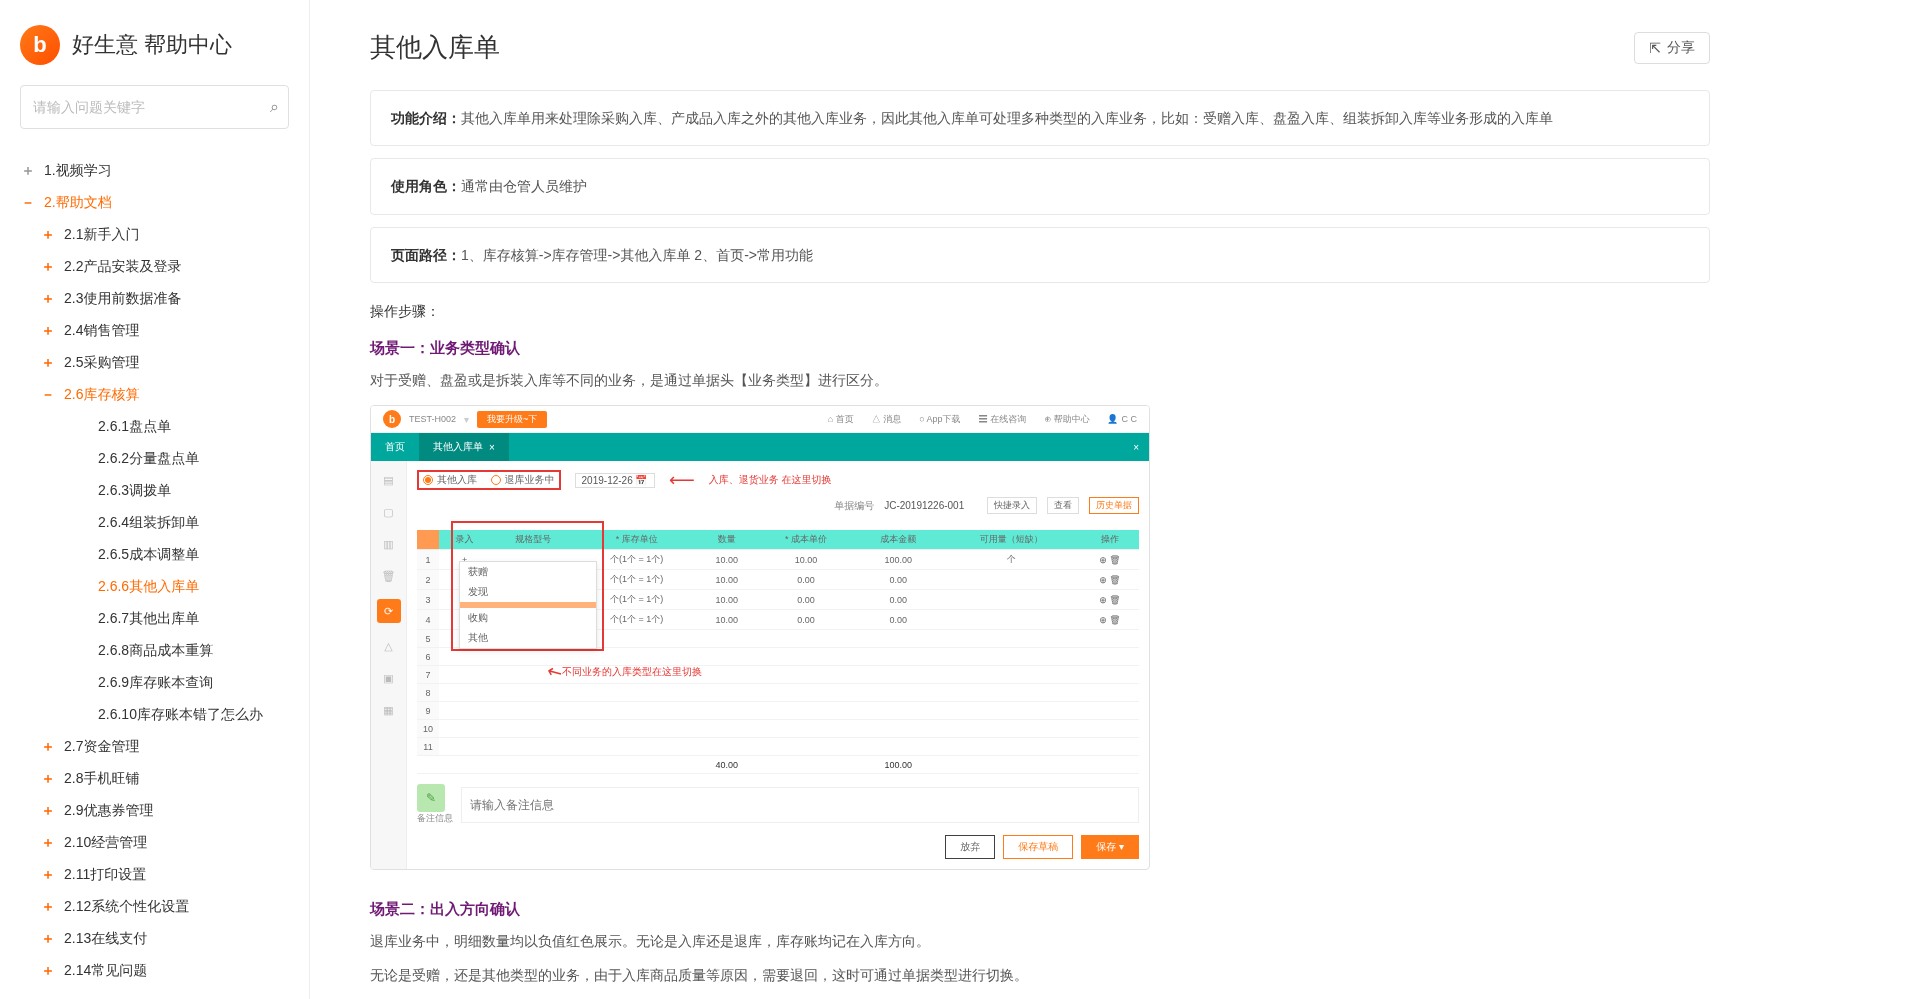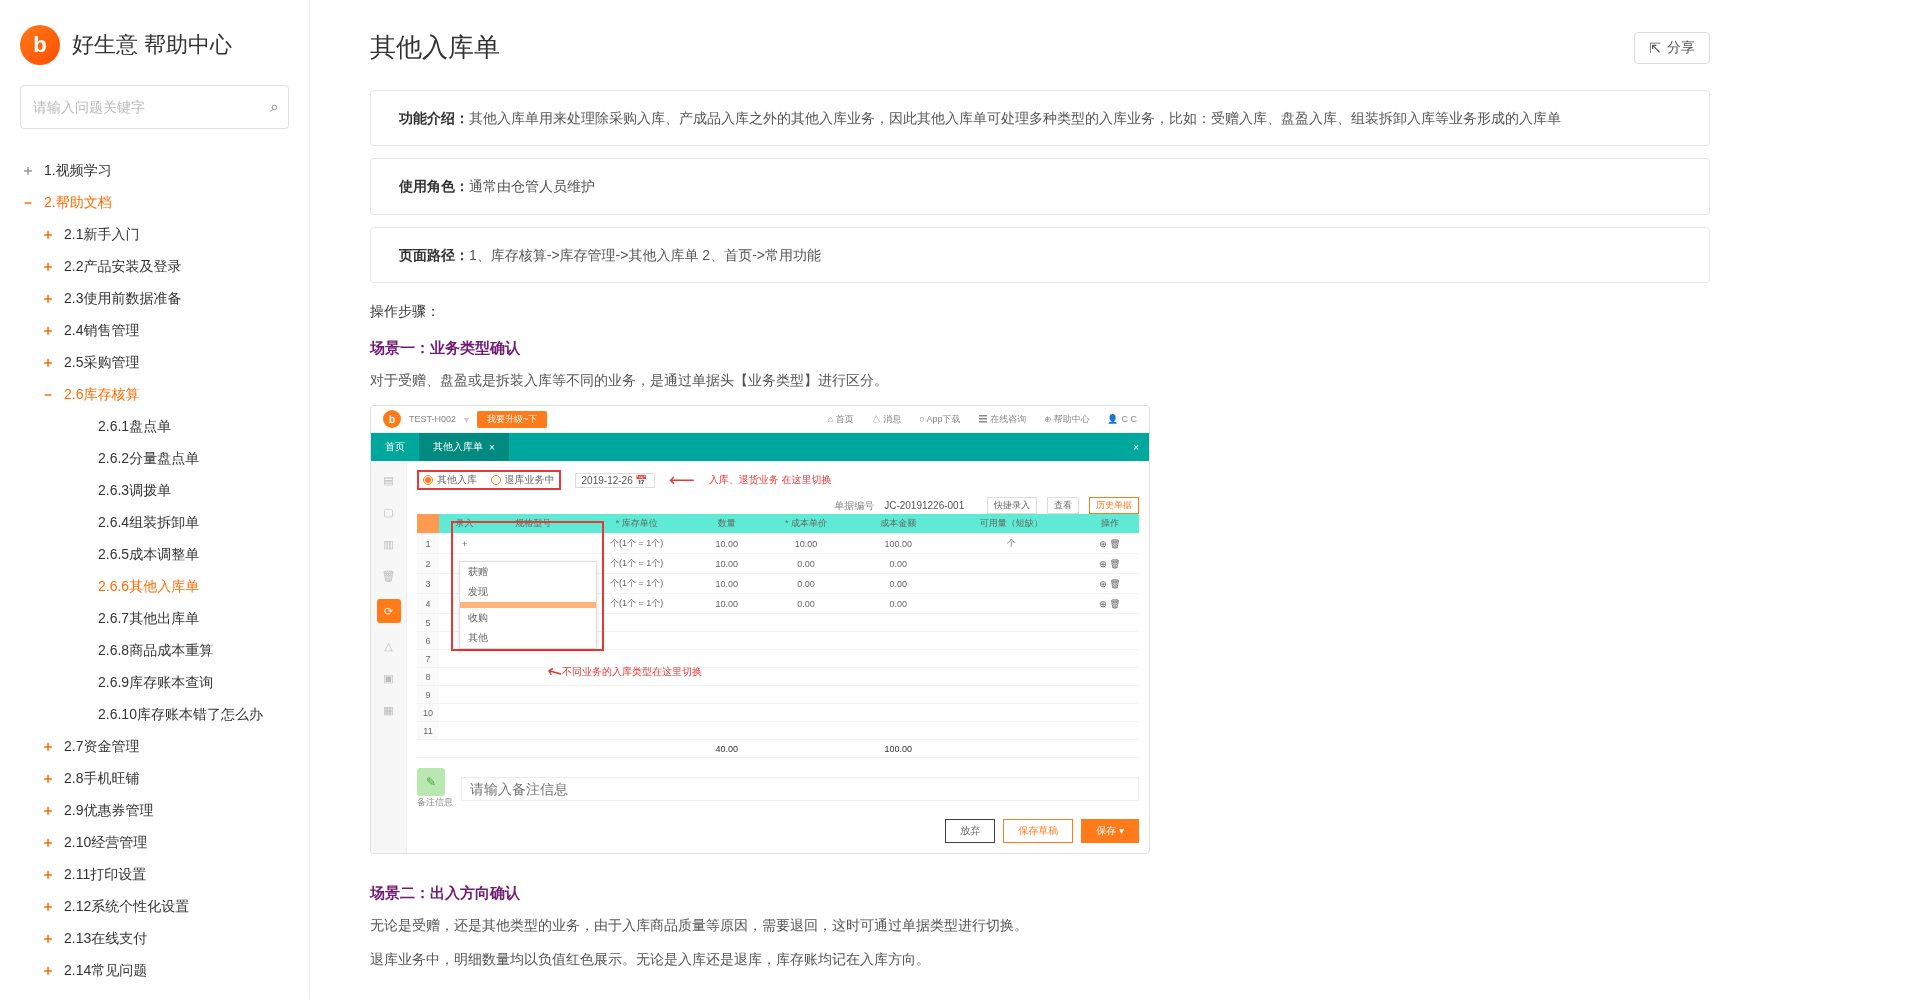--- a/index.html
+++ b/index.html
@@ -19,21 +19,21 @@
 .nav .plus, .nav .minus { width:16px; height:16px; display:inline-flex; align-items:center; justify-content:center; font-size:14px; color:#999; font-weight:bold; }
 .nav .active .plus, .nav .active .minus, .nav .active > .row { color:#ff6a00; }
 .nav .active > .row span { color:#ff6a00; }
 .nav .l2 { padding-left:20px; }
 .nav .l3 { padding-left:58px; }
 .nav .orange { color:#ff6a00; }
 .content { flex:1; padding:30px 60px; max-width:1460px; }
 .title-row { display:flex; align-items:center; justify-content:space-between; margin-bottom:25px; }
 .page-title { font-size:26px; font-weight:500; }
 .share-btn { border:1px solid #ddd; border-radius:4px; padding:6px 14px; background:#fff; cursor:pointer; display:flex; align-items:center; gap:6px; color:#555; font-size:14px; }
-.info-box { border:1px solid #e8e8e8; border-radius:4px; padding:16px 28px; margin-bottom:12px; font-size:14px; color:#555; line-height:1.6; }
+.info-box { border:1px solid #e8e8e8; border-radius:4px; padding:16px 20px; margin-bottom:12px; font-size:14px; color:#555; line-height:1.6; }
 .info-box b { color:#333; font-weight:600; }
 .section-label { font-size:14px; color:#333; margin:20px 0 12px; }
 .section-h { font-size:15px; font-weight:600; margin:18px 0 10px; color:#701a75; }
 .para { font-size:14px; color:#555; line-height:1.8; margin-bottom:8px; }
 .shot { border:1px solid #e0e0e0; border-radius:4px; margin:12px 0 30px; overflow:hidden; width:780px; background:#fff; font-size:10px; }
 .shot-topbar { background:#fff; display:flex; align-items:center; padding:4px 12px; gap:8px; border-bottom:1px solid #eee; }
 .mini-logo { width:18px; height:18px; border-radius:50%; background:#ff7a18; display:flex; align-items:center; justify-content:center; color:#fff; font-weight:bold; font-size:10px; }
 .shot-topbar .info { color:#888; font-size:9px; }
 .shot-topbar .spacer { flex:1; }
 .shot-topbar .ri { color:#888; font-size:9px; margin-left:10px; }
@@ -47,40 +47,40 @@
 .shot-rail { width:36px; background:#f7f7f7; border-right:1px solid #eee; display:flex; flex-direction:column; align-items:center; gap:14px; padding-top:10px; }
 .rail-ic { width:18px; height:18px; display:flex; align-items:center; justify-content:center; color:#bbb; font-size:11px; }
 .rail-ic.active { background:#ff7a18; color:#fff; border-radius:3px; width:24px; height:24px; }
 .shot-main { flex:1; padding:8px 10px 10px 10px; position:relative; }
 .doc-header { display:flex; align-items:center; gap:14px; font-size:10px; color:#666; margin-bottom:6px; }
 .radio { display:inline-block; width:10px; height:10px; border:1px solid #ff7a18; border-radius:50%; position:relative; }
 .radio.filled::after { content:""; position:absolute; inset:1px; background:#ff7a18; border-radius:50%; }
 .red-box { border:2px solid #e53935; padding:1px 4px; display:inline-flex; align-items:center; gap:4px; }
 .hint { color:#e53935; font-size:10px; }
 .date-field { border:1px solid #ddd; padding:1px 6px; font-size:10px; color:#555; }
-.doc-sub { display:flex; align-items:flex-end; gap:16px; font-size:10px; color:#888; margin-bottom:0; }
+.doc-sub { display:flex; align-items:flex-end; gap:16px; font-size:10px; color:#888; margin-bottom:16px; }
 .doc-sub .right { margin-left:auto; display:flex; gap:10px; align-items:center; }
 .tiny-btn { border:1px solid #ddd; padding:1px 6px; font-size:9px; color:#666; }
 .tiny-btn.o { color:#ff7a18; border-color:#ff7a18; }
 .filter-row { display:flex; align-items:center; gap:8px; font-size:10px; color:#888; margin-bottom:4px; }
 .filter-row .select-box { border:1px solid #e53935; width:150px; height:16px; position:relative; }
 .dropdown { position:absolute; left:52px; top:100px; width:138px; border:1px solid #ddd; background:#fff; box-shadow:0 2px 6px rgba(0,0,0,0.1); z-index:5; }
 .dropdown .opt { padding:3px 8px; font-size:10px; color:#666; }
 .dropdown .opt.sel { background:#ffb37a; color:#fff; }
 .red-frame { position:absolute; border:2px solid #e53935; pointer-events:none; }
 .arrow { position:absolute; color:#e53935; font-size:18px; transform:scaleX(2); }
 table.grid { width:100%; border-collapse:collapse; font-size:9px; color:#666; }
 table.grid th { background:#5eead4; text-align:center; padding:3px 4px; font-weight:normal; border-bottom:1px solid #eee; }
 table.grid th:first-child { background:#ff9a52; color:#fff; }
 table.grid td { text-align:center; padding:3px 4px; border-bottom:1px solid #f2f2f2; height:18px; }
 table.grid .idx { background:#fafafa; width:22px; }
 .totals td { color:#333; }
 .memo-row { display:flex; align-items:center; gap:8px; margin-top:10px; }
 .memo-ic { width:28px; height:28px; background:#b8e8b0; border-radius:3px; display:flex; align-items:center; justify-content:center; color:#4a9f3e; font-size:12px; }
-.memo-input { flex:1; border:1px solid #eee; height:24px; padding:0 8px; font-size:14px; color:#bbb; }
+.memo-input { flex:1; border:1px solid #eee; height:36px; padding:0 8px; font-size:12px; color:#bbb; }
 .foot-btns { display:flex; justify-content:flex-end; gap:8px; margin-top:10px; }
 .fbtn { padding:4px 14px; font-size:10px; border:1px solid #404040; background:#fff; color:#666; }
 .fbtn.outline-o { border-color:#ff7a18; color:#ff7a18; }
 .fbtn.solid-o { background:#ff7a18; color:#fff; border-color:#ff7a18; }
 </style>
 </head>
 <body>
 
 <div class="wrap">
   <aside class="sidebar">
@@ -401,17 +401,17 @@
             <button class="fbtn">放弃</button>
             <button class="fbtn outline-o">保存草稿</button>
             <button class="fbtn solid-o"><span>保存</span> ▾</button>
           </div>
 
         </div>
       </div>
     </div>
 
     <div class="section-h">场景二：出入方向确认</div>
+    <div class="para">退库业务中，明细数量均以负值红色展示。无论是入库还是退库，库存账均记在入库方向。</div>
     <div class="para">无论是受赠，还是其他类型的业务，由于入库商品质量等原因，需要退回，这时可通过单据类型进行切换。</div>
-    <div class="para">退库业务中，明细数量均以负值红色展示。无论是入库还是退库，库存账均记在入库方向。</div>
 
   </main>
 </div>
 
 </body></html>

